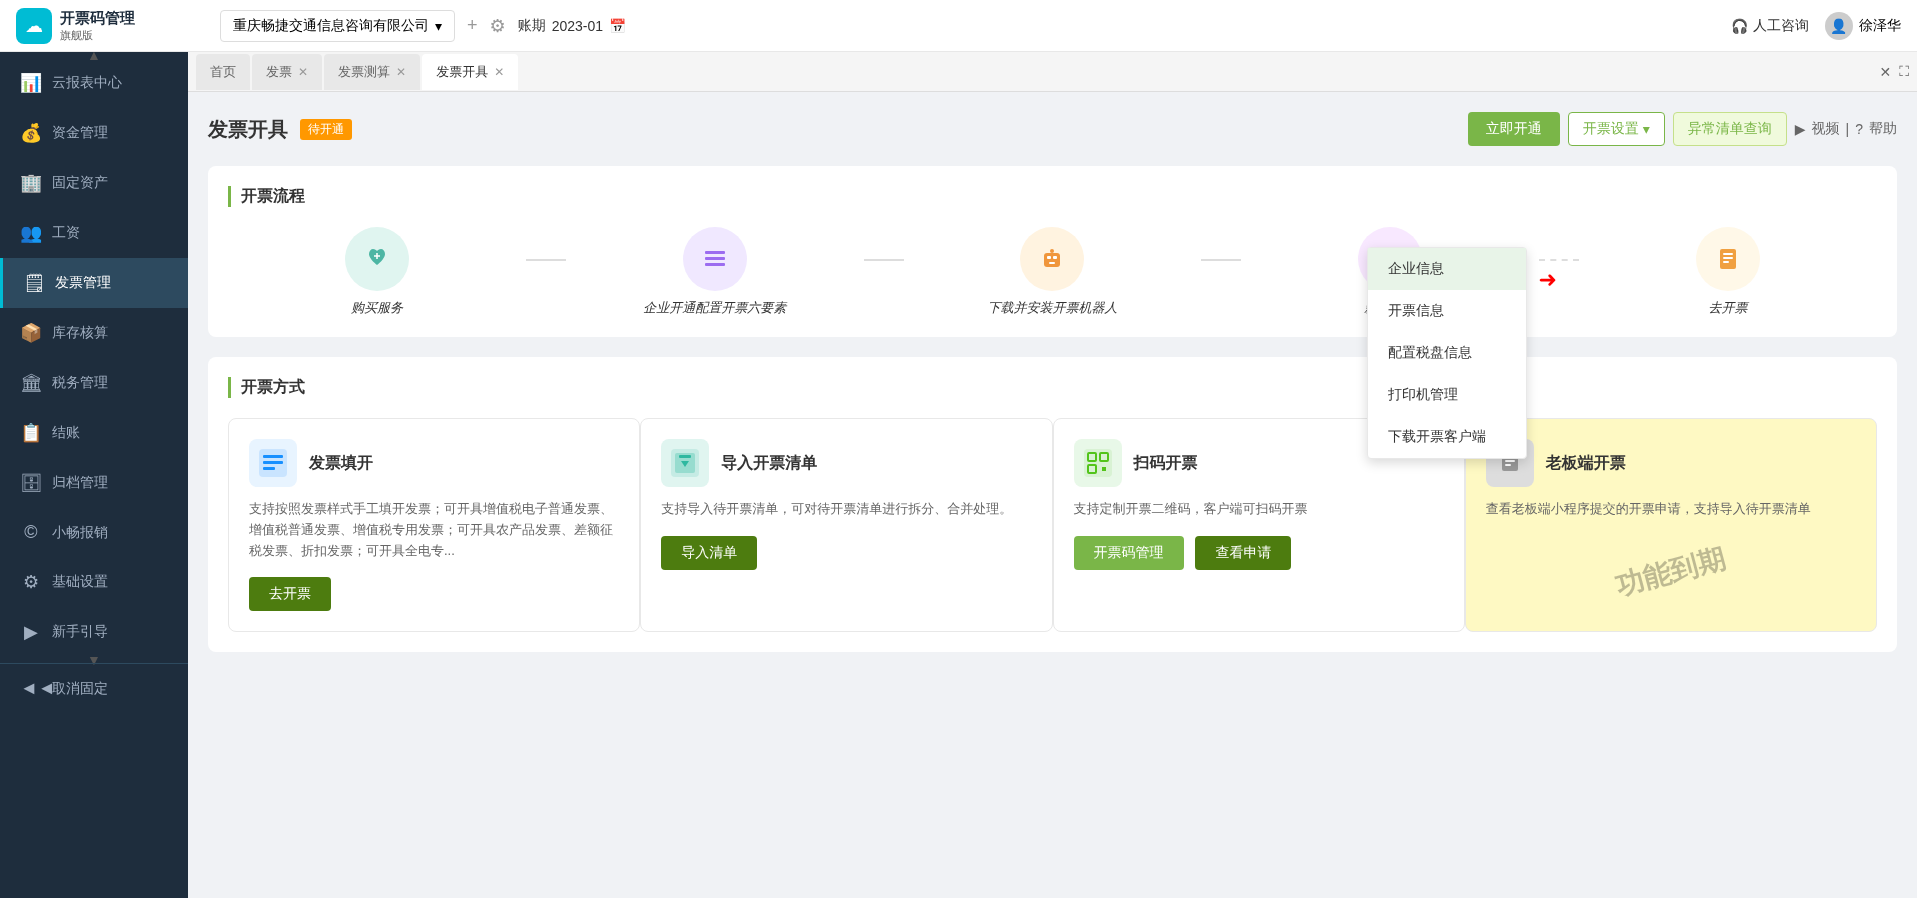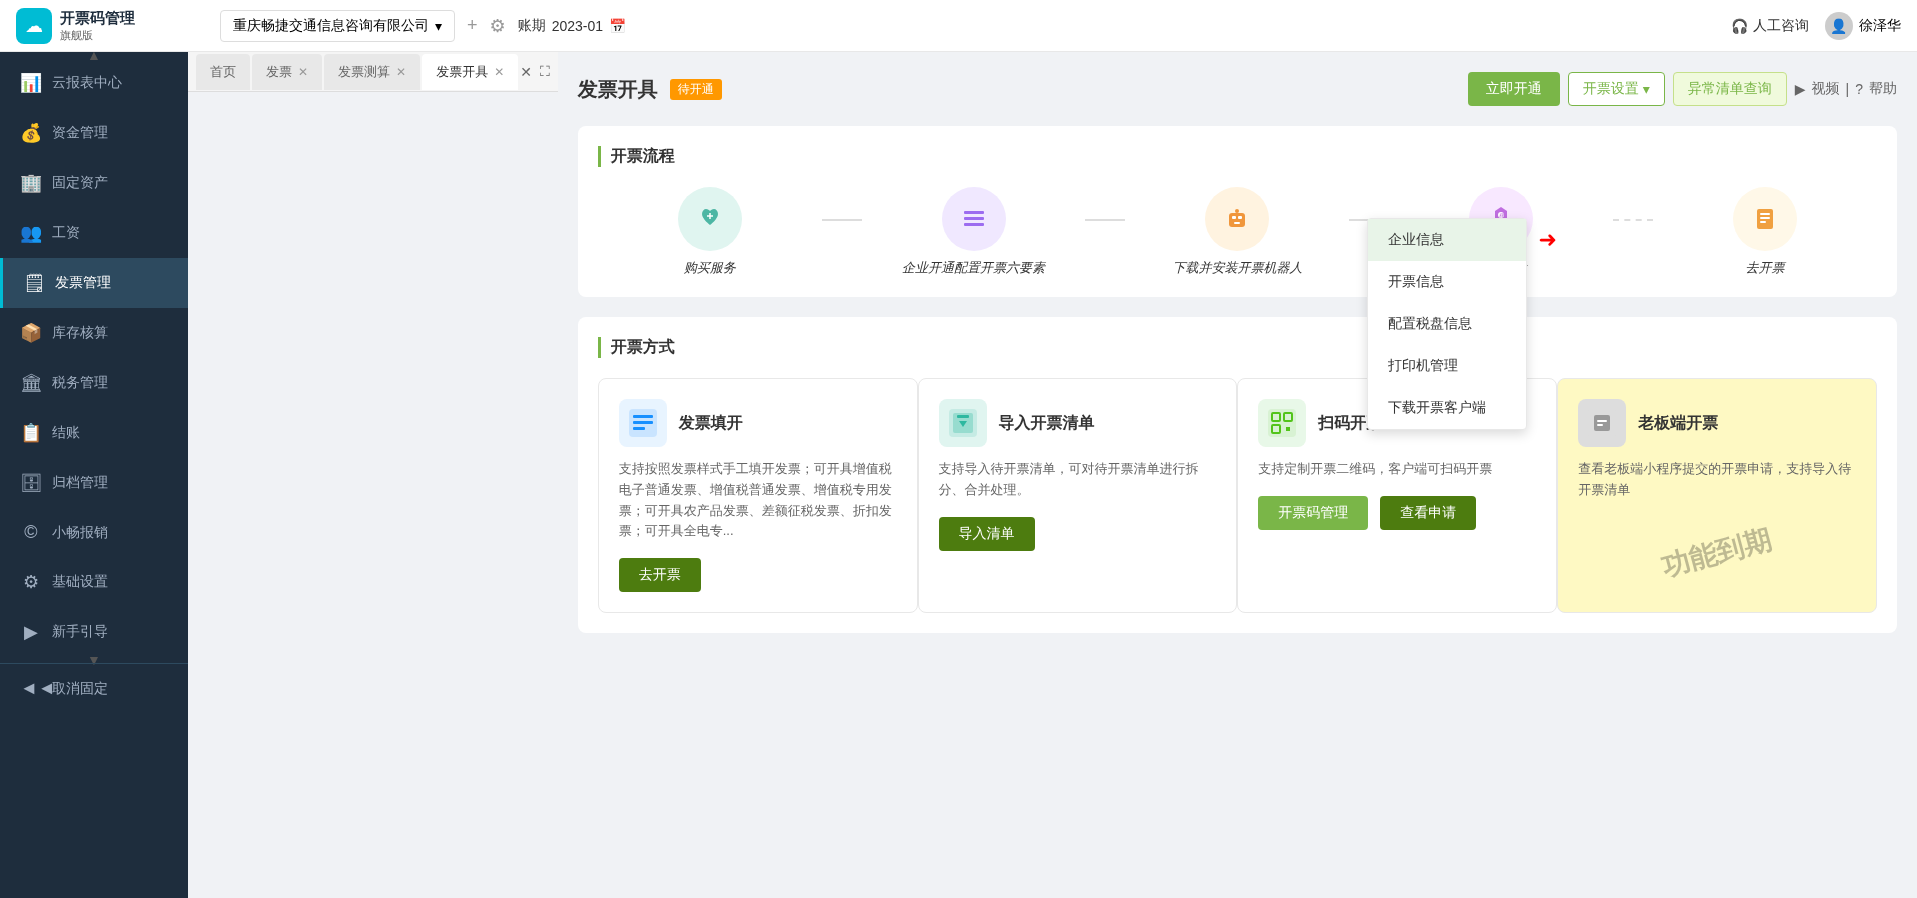--- a/index.html
+++ b/index.html
@@ -3,21 +3,21 @@
   <meta charset="utf-8">
   <style>
     * { box-sizing: border-box; margin: 0; padding: 0; }
     body { font-family: 'Microsoft YaHei', Arial, sans-serif; font-size: 14px; background: #f0f2f5; overflow: hidden; }
 
     
     .app-container { display: flex; flex-direction: column; height: 898px; width: 1917px; }
     .top-bar { height: 52px; background: #fff; display: flex; align-items: center; padding: 0 16px; border-bottom: 1px solid #e8e8e8; flex-shrink: 0; }
     .main-area { display: flex; flex: 1; overflow: hidden; }
     .sidebar { width: 188px; background: #1e2d3d; display: flex; flex-direction: column; flex-shrink: 0; }
-    .content-area { flex: 1; display: flex; flex-direction: row; overflow: hidden; }
+    .content-area { flex: 1; display: flex; flex-direction: column; overflow: hidden; }
     .tab-bar { height: 40px; background: #f5f5f5; display: flex; align-items: center; padding: 0 8px; border-bottom: 1px solid #ddd; flex-shrink: 0; }
     .page-content { flex: 1; background: #f0f2f5; padding: 20px; overflow-y: auto; position: relative; }
 
     
     .logo-area { width: 188px; display: flex; align-items: center; gap: 8px; flex-shrink: 0; }
     .logo-icon { width: 36px; height: 36px; background: #00bcd4; border-radius: 8px; display: flex; align-items: center; justify-content: center; color: white; font-size: 18px; }
     .logo-text { color: #1e2d3d; font-size: 15px; font-weight: bold; }
     .logo-sub { color: #666; font-size: 11px; }
     .company-selector { display: flex; align-items: center; gap: 6px; cursor: pointer; padding: 6px 12px; border: 1px solid #ddd; border-radius: 4px; background: #fff; margin-left: 16px; }
     .period-info { display: flex; align-items: center; gap: 6px; margin-left: 12px; color: #333; }
@@ -382,21 +382,21 @@
               </div>
               <div class="method-desc">查看老板端小程序提交的开票申请，支持导入待开票清单</div>
               <div style="position:absolute; bottom:40px; left:0; right:0; display:flex; align-items:center; justify-content:center;">
                 <span style="font-size:28px; color:rgba(0,0,0,0.25); font-weight:bold; transform:rotate(-15deg); display:inline-block;">功能到期</span>
               </div>
             </div>
 
           </div>
         </div>
 
-        <div class="dropdown-menu" style="position:absolute; top:166px; right:390px;">
+        <div class="dropdown-menu" style="position:absolute; top:155px; right:390px;">
           <div class="dropdown-item active">企业信息</div>
           <div class="dropdown-item">开票信息</div>
           <div class="dropdown-item">配置税盘信息</div>
           <div class="dropdown-item">打印机管理</div>
           <div class="dropdown-item">下载开票客户端</div>
         </div>
 
         <div style="position:absolute; top:175px; right:360px; color:red; font-size:22px; z-index:1001;">➜</div>
 
       </div>

